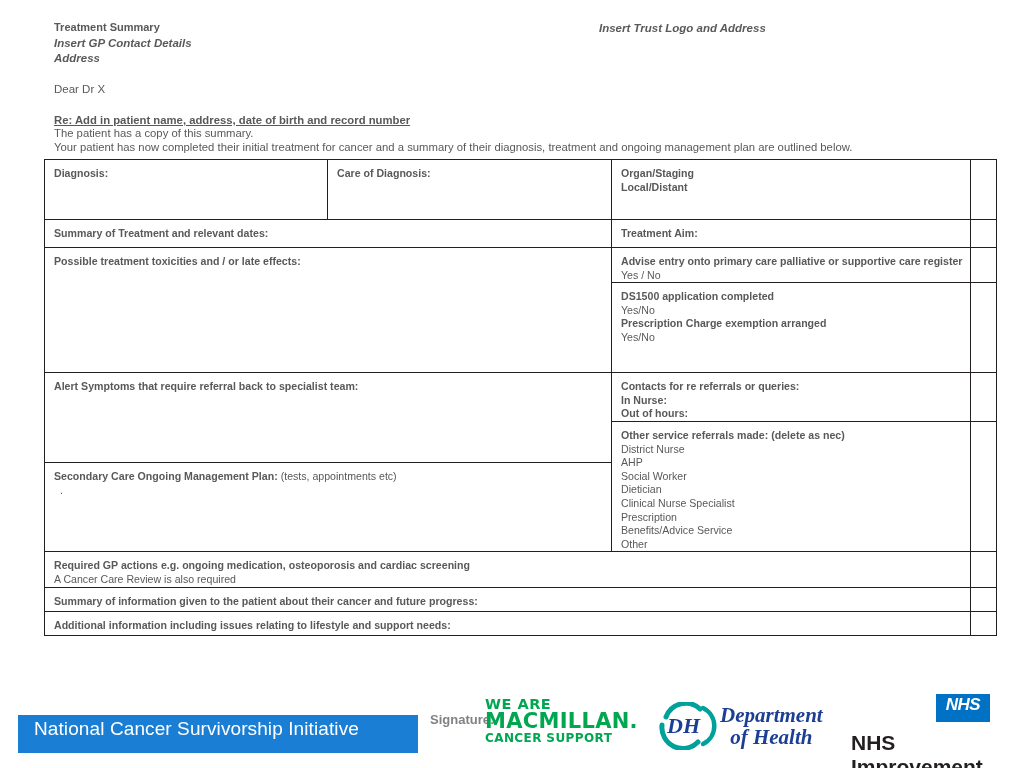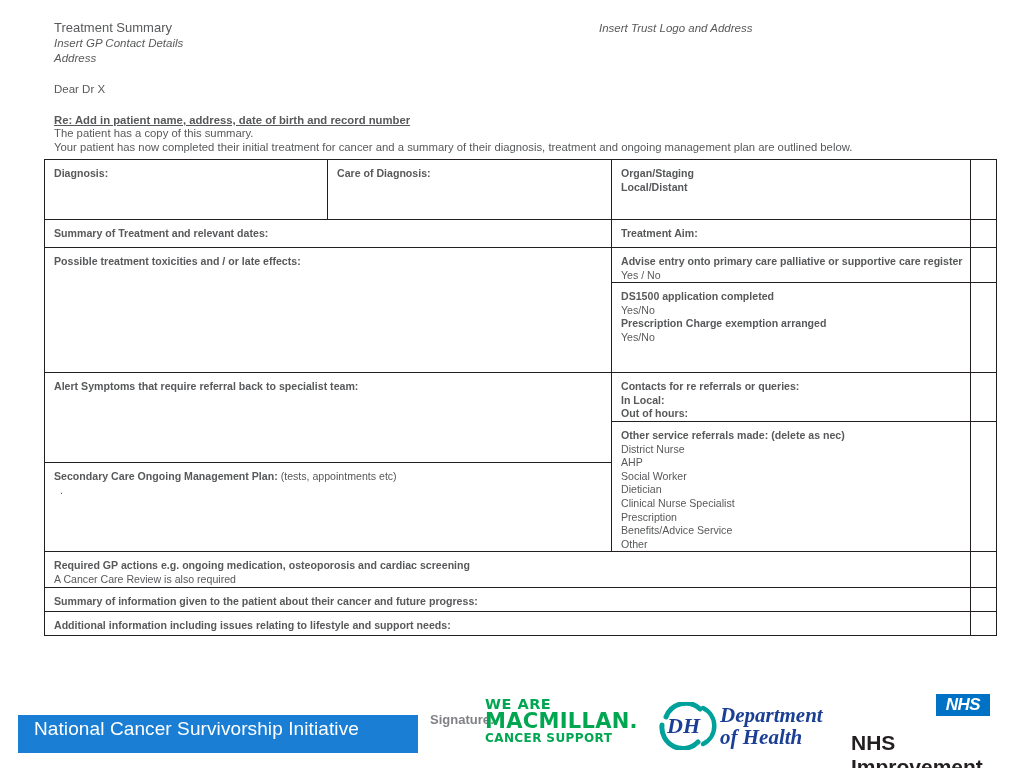--- a/index.html
+++ b/index.html
@@ -10,22 +10,22 @@
     color:#58595b;
     position:relative;
     overflow:hidden;
   }
   .page{position:relative;width:1024px;height:768px;}
 
   
   .hdr{position:absolute;left:54px;top:20px;width:940px;}
   .hdr-left{float:left;}
   .hdr-right{position:absolute;left:545px;top:1px;}
-  .t-bold{font-weight:normal;font-size:13px;line-height:15.5px;color:#58595b;}
-  .t-bolditalic{font-weight:normal;font-style:italic;font-size:11.5px;line-height:15.5px;color:#58595b;}
+  .t-bold{font-weight:bold;font-size:11px;line-height:15.5px;color:#58595b;}
+  .t-bolditalic{font-weight:bold;font-style:italic;font-size:11.5px;line-height:15.5px;color:#58595b;}
   .dear{position:absolute;left:54px;top:83px;font-size:11.5px;color:#58595b;}
 
   .re{position:absolute;left:54px;top:113px;width:950px;}
   .re-title{font-weight:bold;font-size:11.3px;text-decoration:underline;color:#58595b;line-height:14px;}
   .re-body{font-size:11.3px;line-height:13.6px;color:#58595b;}
 
   
   .tbl{position:absolute;left:44px;top:159px;width:952px;}
   .grid{border-collapse:collapse;table-layout:fixed;width:952px;}
   .grid td{
@@ -57,24 +57,24 @@
 
   
   .mac{position:absolute;left:478px;top:697px;color:#00a650;font-weight:bold;font-family:"DejaVu Sans", sans-serif;margin-left:7px;}
   .mac1{font-size:14.5px;letter-spacing:0.5px;line-height:14px;}
   .mac2{font-size:21px;letter-spacing:0.3px;line-height:21px;}
   .mac3{font-size:12px;letter-spacing:0.4px;line-height:13px;}
 
   
   .dh{position:absolute;left:656px;top:702px;width:180px;height:48px;}
   .dh-txt{position:absolute;left:64px;top:2px;color:#1b3f94;font-style:italic;font-weight:bold;
-          font-size:21px;line-height:22px;font-family:"Liberation Serif", serif;}
-
-  
-  .nhs-box{position:absolute;left:936px;top:694px;width:54px;height:22px;background:#0072c6;}
+          font-size:21px;line-height:22px;font-family:"Liberation Serif", serif;text-align:center;}
+
+  
+  .nhs-box{position:absolute;left:936px;top:694px;width:54px;height:28px;background:#0072c6;}
   .nhs-txt{position:absolute;left:0;top:0;width:54px;height:22px;line-height:22px;text-align:center;
            color:#ffffff;font-weight:bold;font-style:italic;font-size:17px;letter-spacing:-0.5px;
            font-family:"Liberation Sans", sans-serif;}
   .nhs-imp{position:absolute;left:851px;top:731px;font-size:21px;color:#231f20;font-weight:bold;
            font-family:"Liberation Sans", sans-serif;}
 </style>
 </head>
 <body>
 
 <div class="page">
@@ -150,21 +150,21 @@
           </td>
           <td></td>
         </tr>
 
         <tr>
           <td colspan="2" rowspan="2" style="height:52px">
             <span class="cell-strong">Alert Symptoms that require referral back to specialist team:</span>
           </td>
           <td>
             <div class="cell-strong">Contacts for re referrals or queries:</div>
-            <div class="cell-strong">In Local:</div>
+            <div class="cell-strong">In Nurse:</div>
             <div class="cell-strong">Out of hours:</div>
           </td>
           <td></td>
         </tr>
 
         <tr>
           <td rowspan="2" style="height:58px">
             <div class="cell-strong">Other service referrals made: (delete as nec)</div>
             <div>
               <div class="cell-plain">District Nurse</div>

